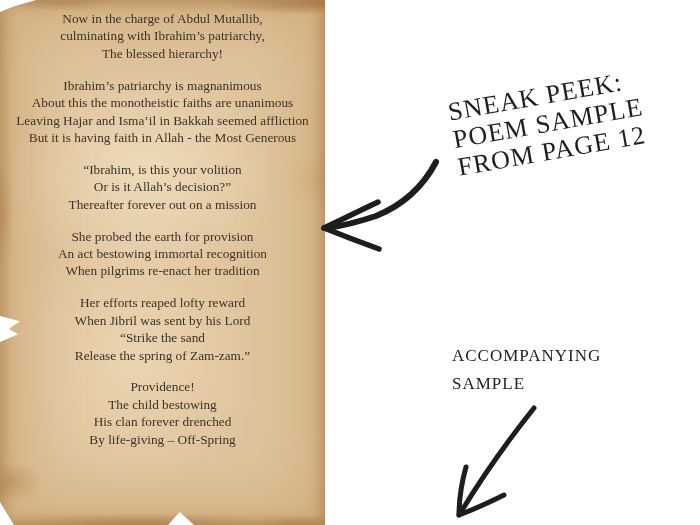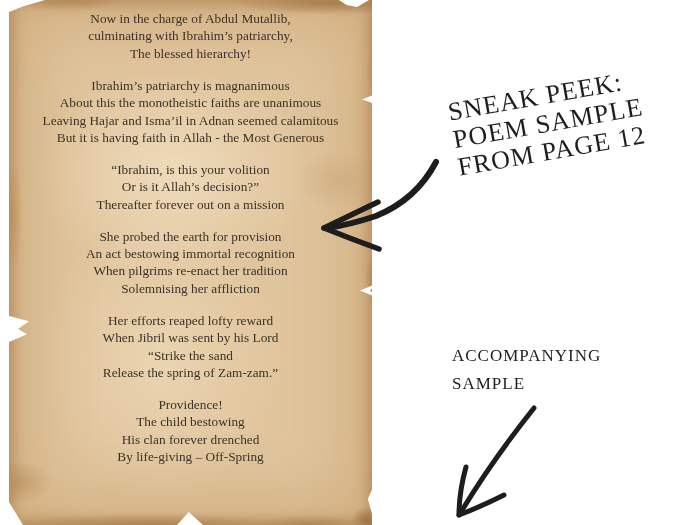--- a/index.html
+++ b/index.html
@@ -8,21 +8,21 @@
     --annotation-text:#1e1e1e;
     --arrow-color:#1d1d1d;
     --background:#ffffff;
   }
   *{margin:0;padding:0;box-sizing:border-box;}
   html,body{width:700px;height:525px;overflow:hidden;background:var(--background);}
   .stage{position:relative;width:700px;height:525px;background:var(--background);font-family:"Liberation Serif",serif;}
 
   
   .parchment{
-    position:absolute;left:9px;top:0;width:363px;height:525px;
+    position:absolute;left:0;top:0;width:325px;height:525px;
     background-color:var(--parchment-base);
     background-image:
       radial-gradient(190px 150px at 45% 33%, rgba(250,238,212,.55), rgba(250,238,212,0) 72%),
       radial-gradient(170px 200px at 42% 68%, rgba(248,234,205,.42), rgba(248,234,205,0) 72%),
       radial-gradient(130px 16px at 322px 3px,  rgba(141,92,43,.62),  rgba(141,92,43,0) 75%),
       radial-gradient(70px 12px  at 60px 2px,   rgba(160,112,60,.40), rgba(160,112,60,0) 75%),
       radial-gradient(18px 36px  at 369px 278px,rgba(146,96,46,.60),  rgba(146,96,46,0) 75%),
       radial-gradient(14px 44px  at 368px 70px, rgba(166,118,66,.42), rgba(166,118,66,0) 75%),
       radial-gradient(22px 18px  at 358px 520px,rgba(125,78,35,.75),  rgba(125,78,35,0) 75%),
       radial-gradient(190px 14px at 140px 524px,rgba(152,104,52,.50), rgba(152,104,52,0) 75%),
@@ -79,33 +79,32 @@
 
     <div class="poem">
       <div class="stanza">
         <p>Now in the charge of Abdul Mutallib,</p>
         <p>culminating with Ibrahim’s patriarchy,</p>
         <p>The blessed hierarchy!</p>
       </div>
       <div class="stanza">
         <p>Ibrahim’s patriarchy is magnanimous</p>
         <p>About this the monotheistic faiths are unanimous</p>
-        <p>Leaving Hajar and Isma’il in Adnan seemed calamitous</p>
+        <p>Leaving Hajar and Isma’il in Bakkah seemed affliction</p>
         <p>But it is having faith in Allah - the Most Generous</p>
       </div>
       <div class="stanza">
         <p>“Ibrahim, is this your volition</p>
         <p>Or is it Allah’s decision?”</p>
         <p>Thereafter forever out on a mission</p>
       </div>
       <div class="stanza">
         <p>She probed the earth for provision</p>
         <p>An act bestowing immortal recognition</p>
         <p>When  pilgrims re-enact her tradition</p>
-        <p>Solemnising her affliction</p>
       </div>
       <div class="stanza">
         <p>Her efforts reaped lofty reward</p>
         <p>When Jibril was sent by his Lord</p>
         <p>“Strike the sand</p>
         <p>Release the spring of Zam-zam.”</p>
       </div>
       <div class="stanza">
         <p>Providence!</p>
         <p>The child bestowing</p>

